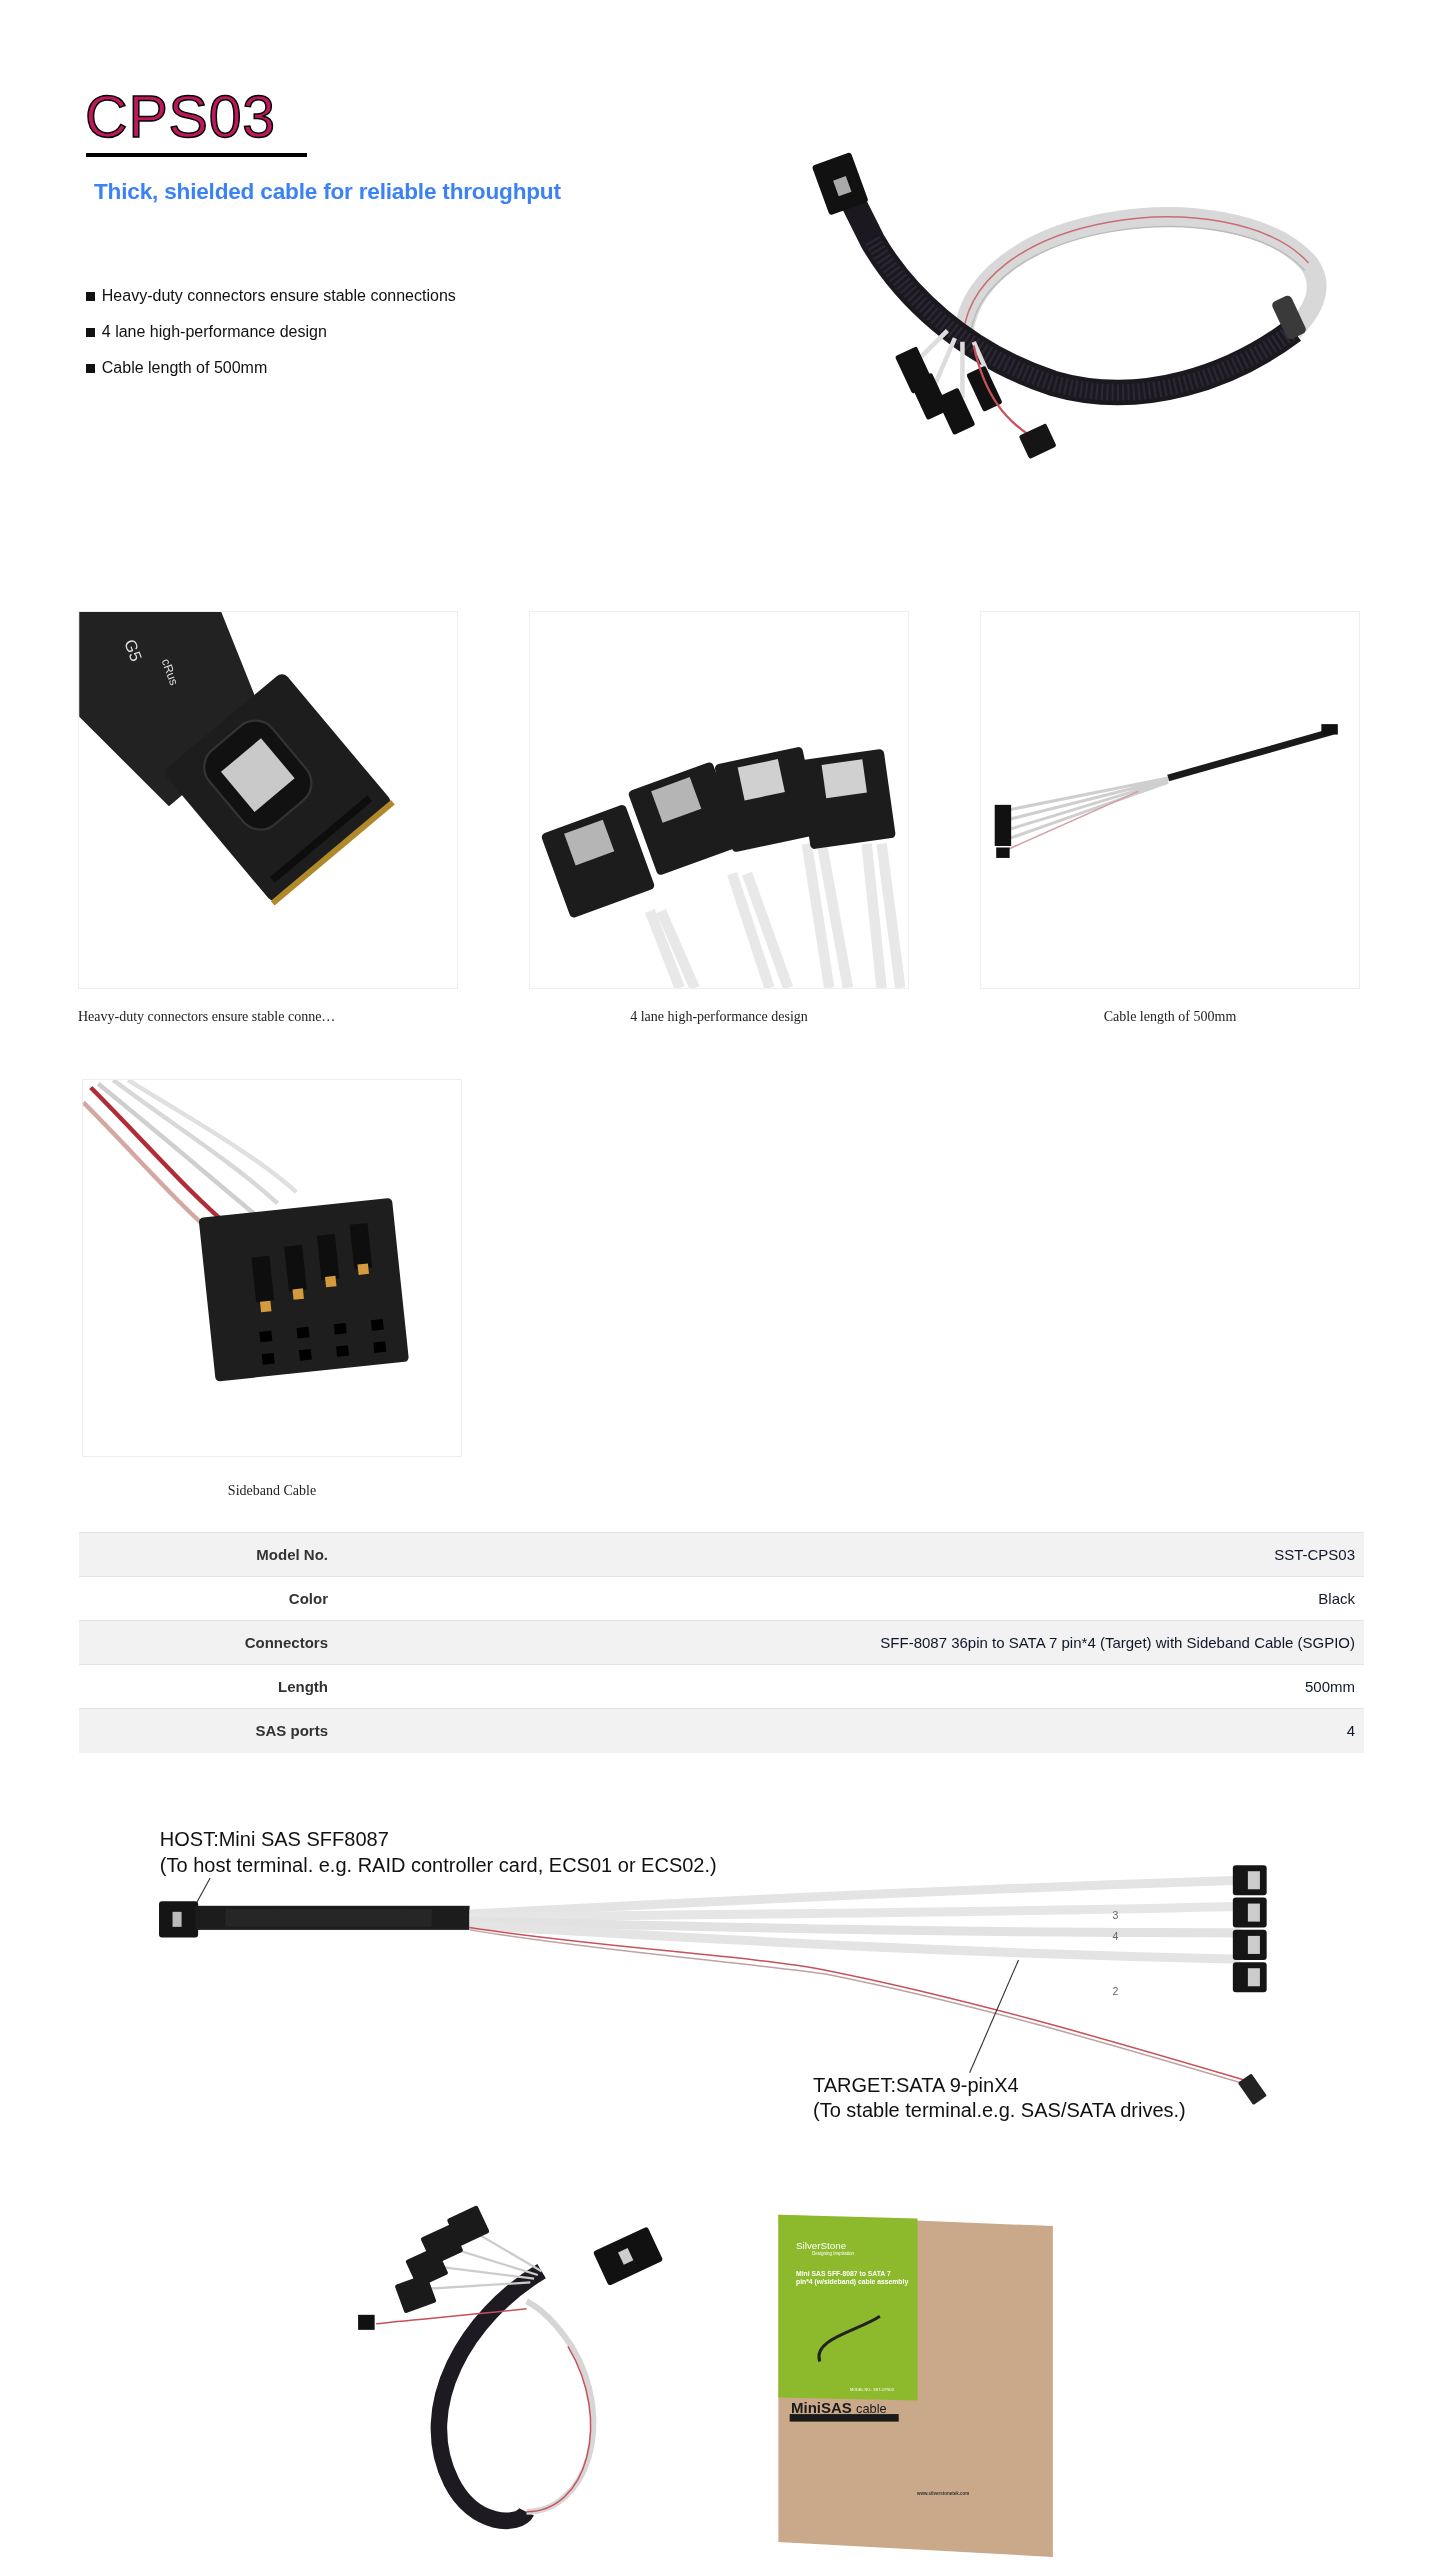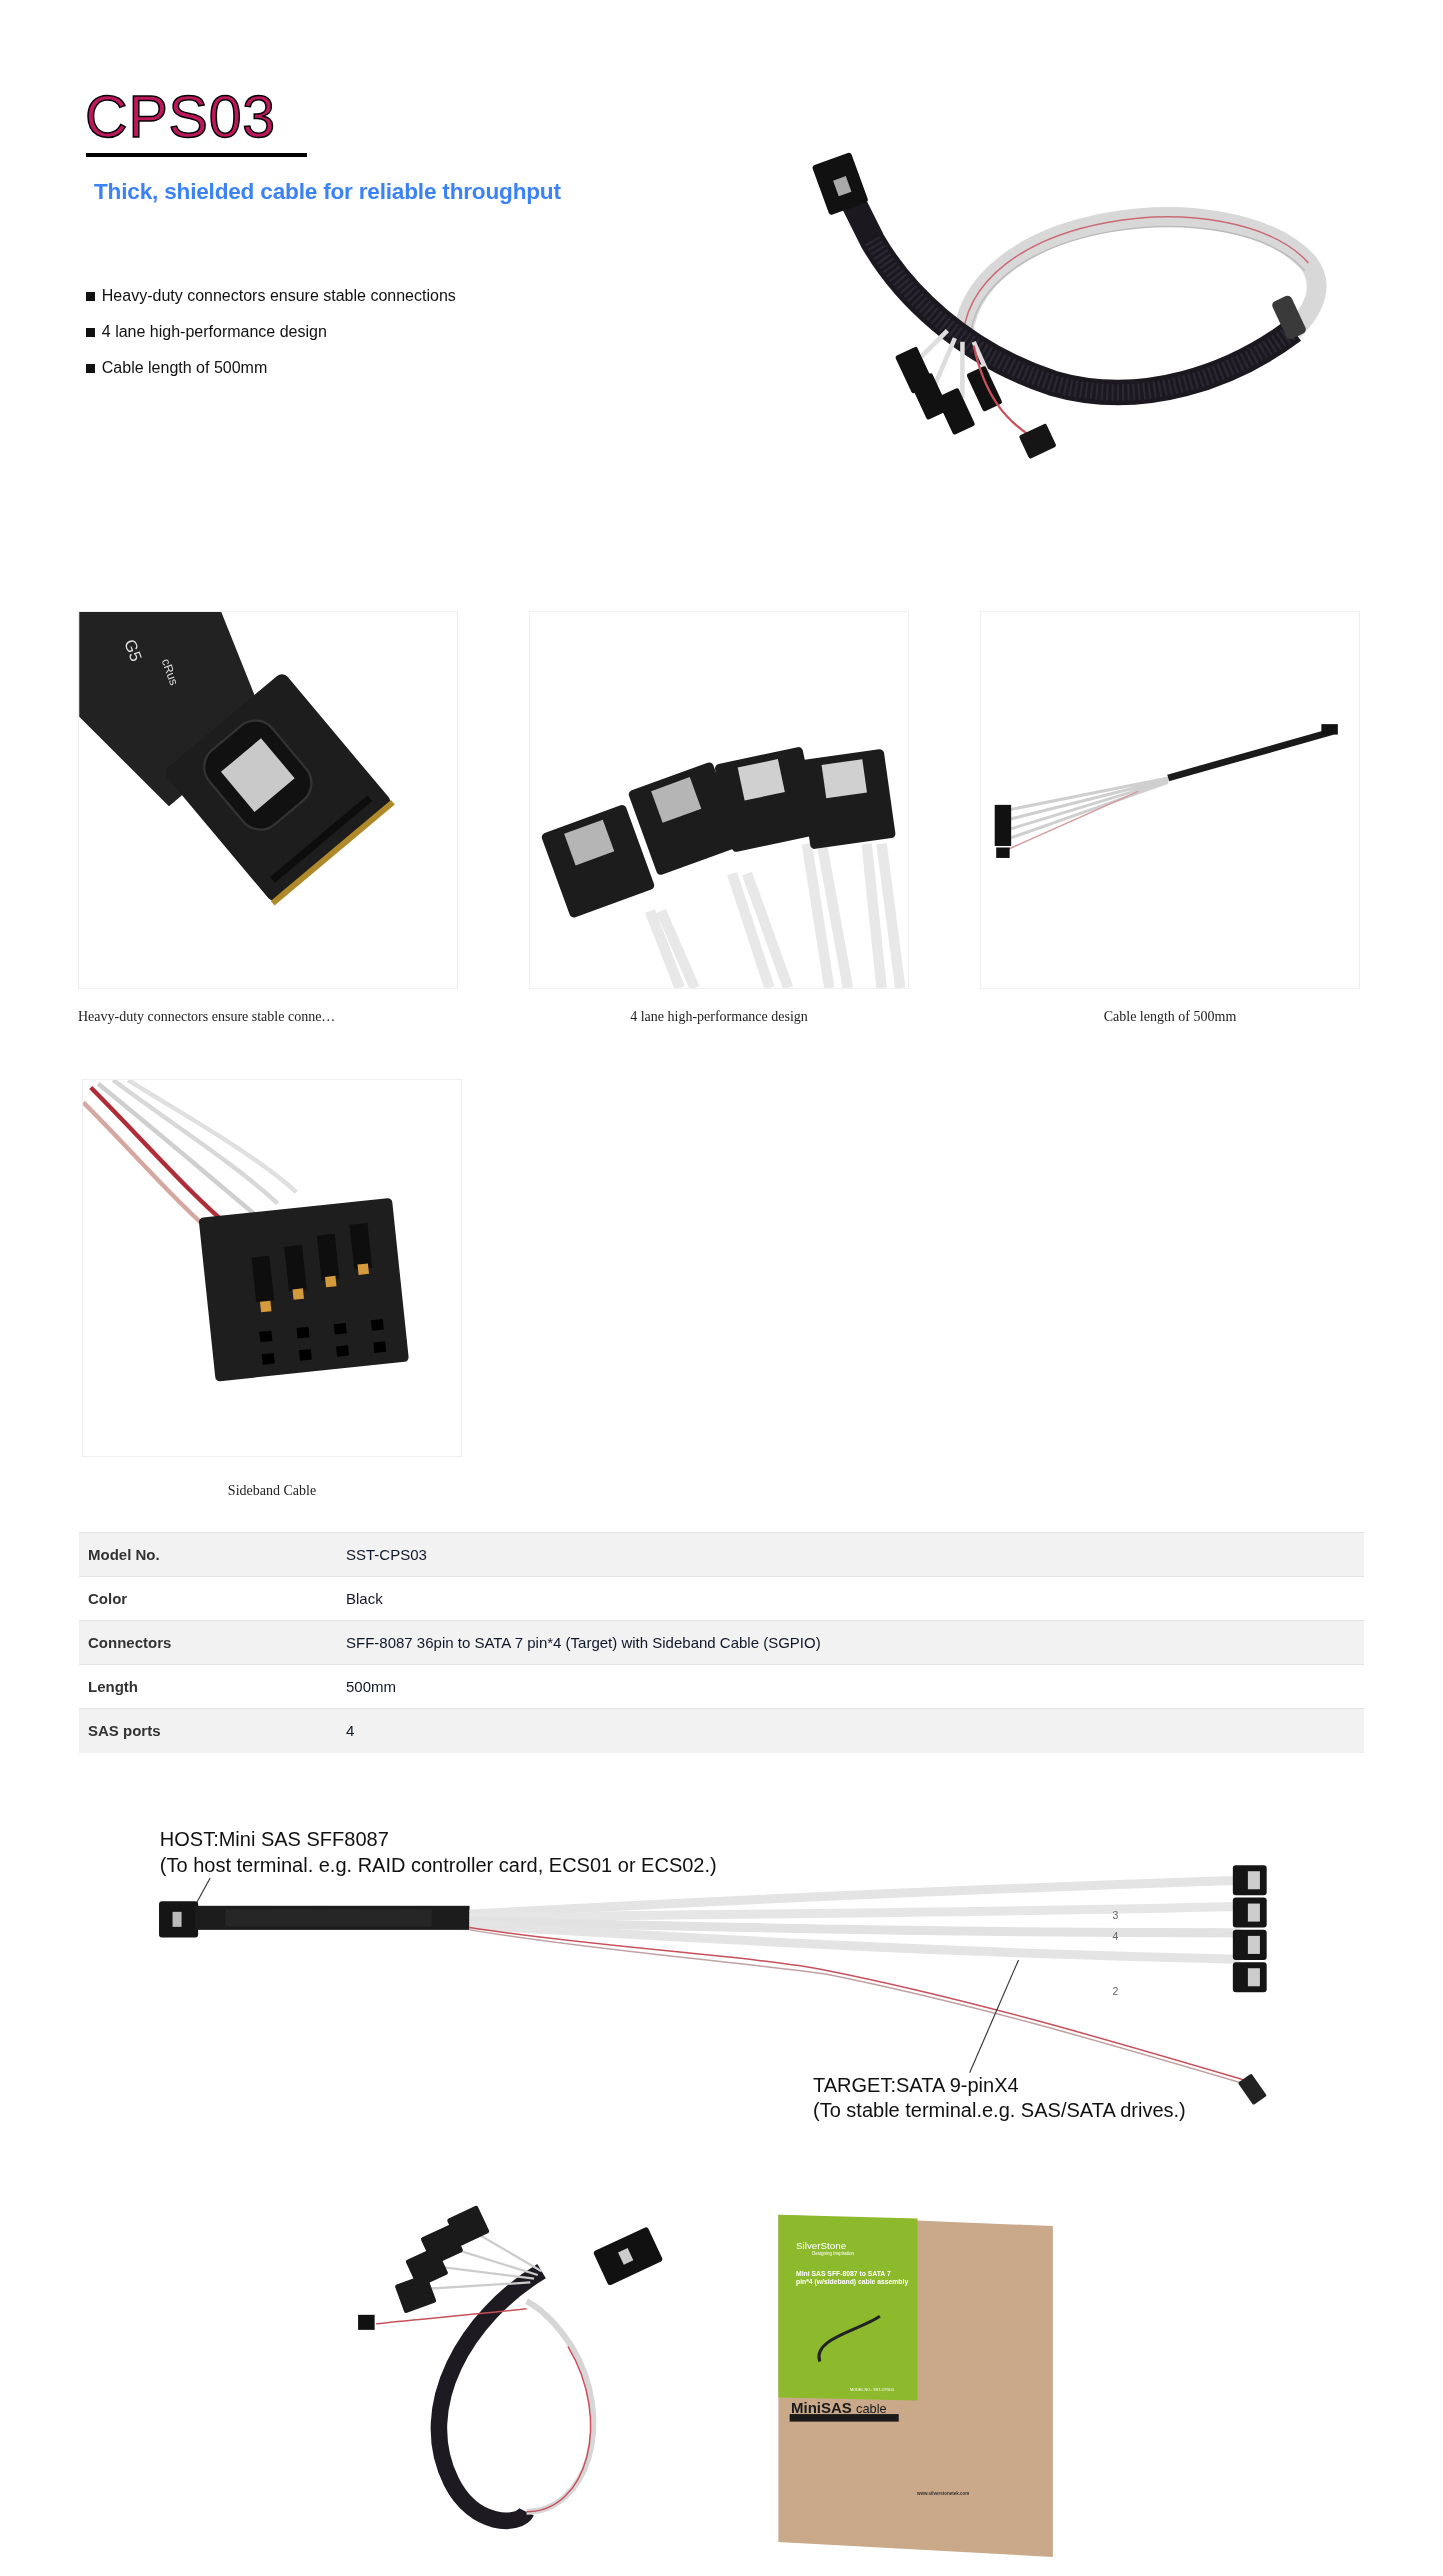--- a/index.html
+++ b/index.html
@@ -19,21 +19,21 @@
   .hero-image { left: 812px; top: 150px; width: 519px; height: 316px; }
 
   
   .card { width: 380px; height: 378px; border: 0.8px solid #eeeeee; background: #fff; overflow: hidden; }
   .card svg { width: 100%; height: 100%; display: block; }
   .caption { font-size: 14px; color: #222; width: 380px; white-space: nowrap; overflow: hidden; text-overflow: ellipsis; font-family: Liberation Serif, serif; }
   .caption.center { text-align: center; }
 
   
   .spec-table { left: 79px; top: 1532px; width: 1285px; border-collapse: collapse; }
-  .spec-table td { height: 44px; font-size: 15px; padding: 0 9px; border-top: 1.5px solid #e4e4e4; vertical-align: middle; }
+  .spec-table td { height: 44px; font-size: 15px; padding: 0 9px; border-top: 1.5px solid #e4e4e4; vertical-align: middle; text-align: right; }
   .spec-table tr:nth-child(odd) td { background: #f2f2f2; }
   .spec-table tr:nth-child(even) td { background: #ffffff; }
   .spec-table td.key { width: 258px; font-weight: 700; color: #333; }
   .spec-table td.val { color: #0f172a; }
 
   
   .diagram { left: 150px; top: 1820px; width: 1143px; height: 316px; }
   .diag-label { font-size: 20px; color: #111; line-height: 27px; white-space: nowrap; }
 
   

